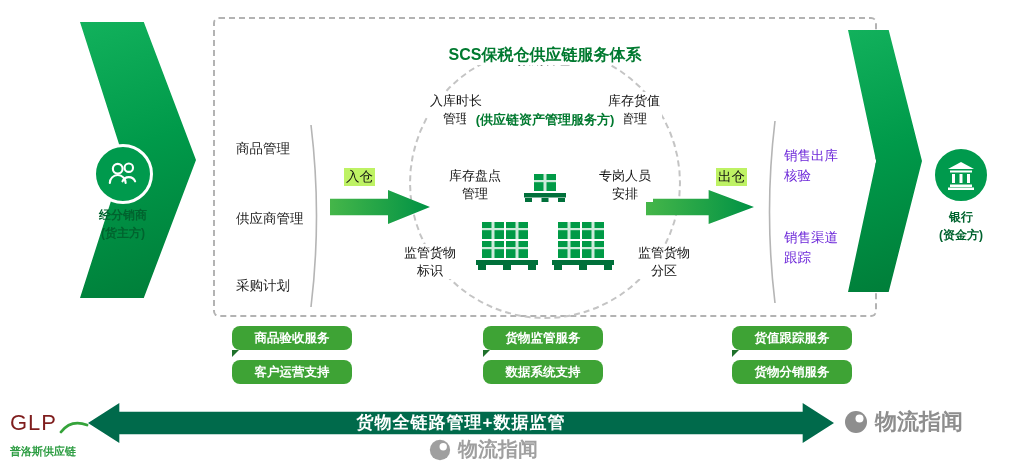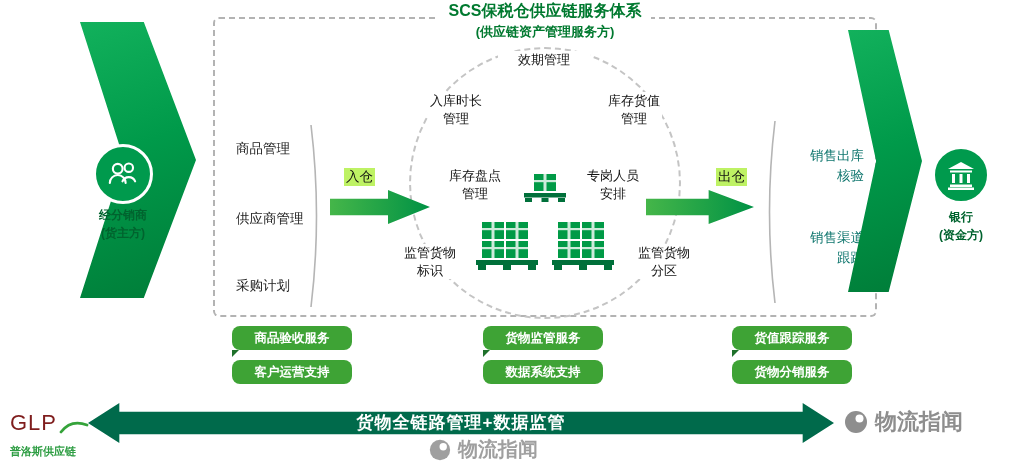--- a/index.html
+++ b/index.html
@@ -6,21 +6,21 @@
   body { background:#fff; }
   .canvas{
     position:relative; width:1024px; height:469px; background:#fff;
     font-family:"Liberation Sans","DejaVu Sans",sans-serif; overflow:hidden;
   }
   
   .dashed-box{ position:absolute; left:213px; top:17px; width:664px; height:300px;
     border:2px dashed #b3b3b3; border-radius:6px; }
   
   .title-wrap{ position:absolute; left:213px; top:1px; width:664px; text-align:center; z-index:6; }
-  .title-line{ line-height:1.25; }
+  .title-line{ line-height:1.25;margin-top:44px; }
   .t1,.t2{ display:inline-block; background:#fff; padding:0 10px; font-weight:bold; color:#00792f; }
   .t1{ font-size:16px; }
   .t2{ font-size:13px; }
   
   .big-arrow{ position:absolute; background:linear-gradient(160deg,#12b15c 0%,#009a4a 45%,#007c38 100%);
     clip-path:polygon(0 0,55% 0,100% 50%,55% 100%,0 100%,38% 50%); }
   .left-big{ left:80px; top:22px; width:116px; height:276px; }
   .right-big{ left:848px; top:30px; width:74px; height:262px; }
   
   .party-circle{ position:absolute; border-radius:50%; background:#009a4d; border:3px solid #fff;
@@ -48,27 +48,27 @@
   .out-label{ left:716px; top:168px; }
   
   .dashed-circle{ position:absolute; left:409px; top:47px; width:272px; height:272px;
     border:2px dashed #c4c4c4; border-radius:50%; }
   .c-label{ position:absolute; font-size:13px; color:#141414; background:#fff; line-height:1.35;
     white-space:pre-line; text-align:center; padding:0 2px; z-index:2; }
   .c-top{ left:498px; top:51px; width:92px; }
   .c-ul{ left:428px; top:92px; }
   .c-ur{ left:606px; top:92px; }
   .c-ml{ left:447px; top:167px; }
-  .c-mr{ left:585px; top:167px;text-align:center; }
+  .c-mr{ left:597px; top:167px;text-align:center; }
   .c-ll{ left:402px; top:244px; }
   .c-lr{ left:636px; top:244px; }
   .warehouse{ position:absolute; left:472px; top:170px; width:146px; height:118px; z-index:1; }
   
-  .sal-item{ position:absolute; width:80px; font-size:13.5px; color:#0f766e;
-    white-space:pre-line; text-align:right; line-height:1.5; }
+  .sal-item{ position:absolute; width:80px; font-size:13.5px; color:#6d28d9;
+    white-space:pre-line; text-align:left; line-height:1.5; }
   .sal0{ left:784px; top:146px; } .sal1{ left:784px; top:228px; }
   
   .svc{ position:absolute; width:120px; height:24px; background:#3ea335; color:#fff;
     font-weight:bold; font-size:12.5px; text-align:center; line-height:24px;border-radius:8px; }
   .svc-l1{ left:232px; top:326px; } .svc-l2{ left:232px; top:360px; }
   .svc-c1{ left:483px; top:326px; } .svc-c2{ left:483px; top:360px; }
   .svc-r1{ left:732px; top:326px; } .svc-r2{ left:732px; top:360px; }
   .has-fold::after{ content:""; position:absolute; left:0; top:24px; width:0; height:0;
     border-top:7px solid #1e702b; border-right:7px solid transparent; }
   

